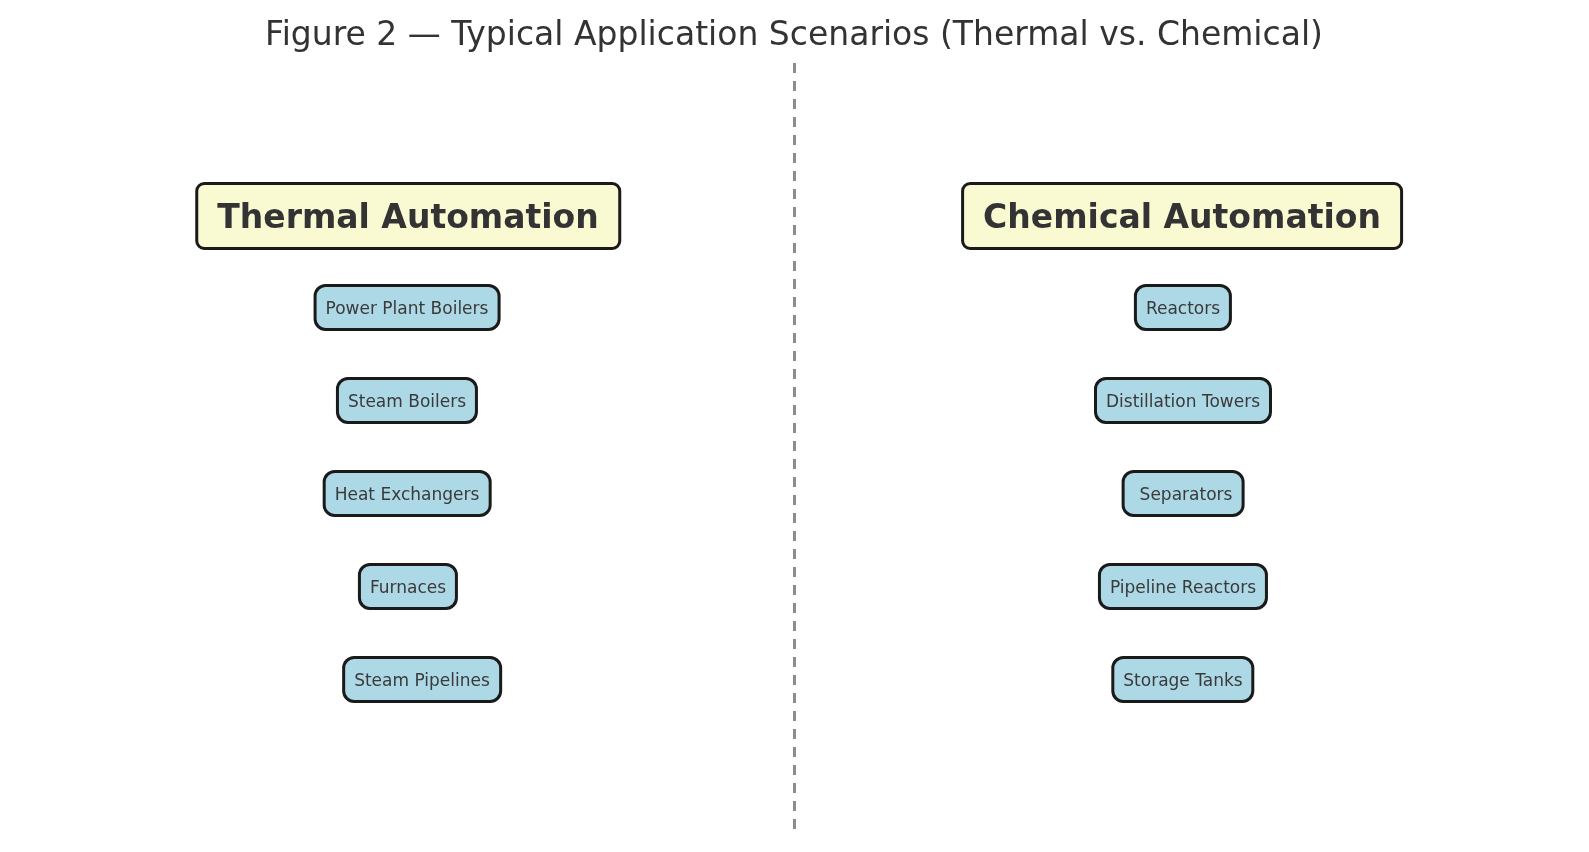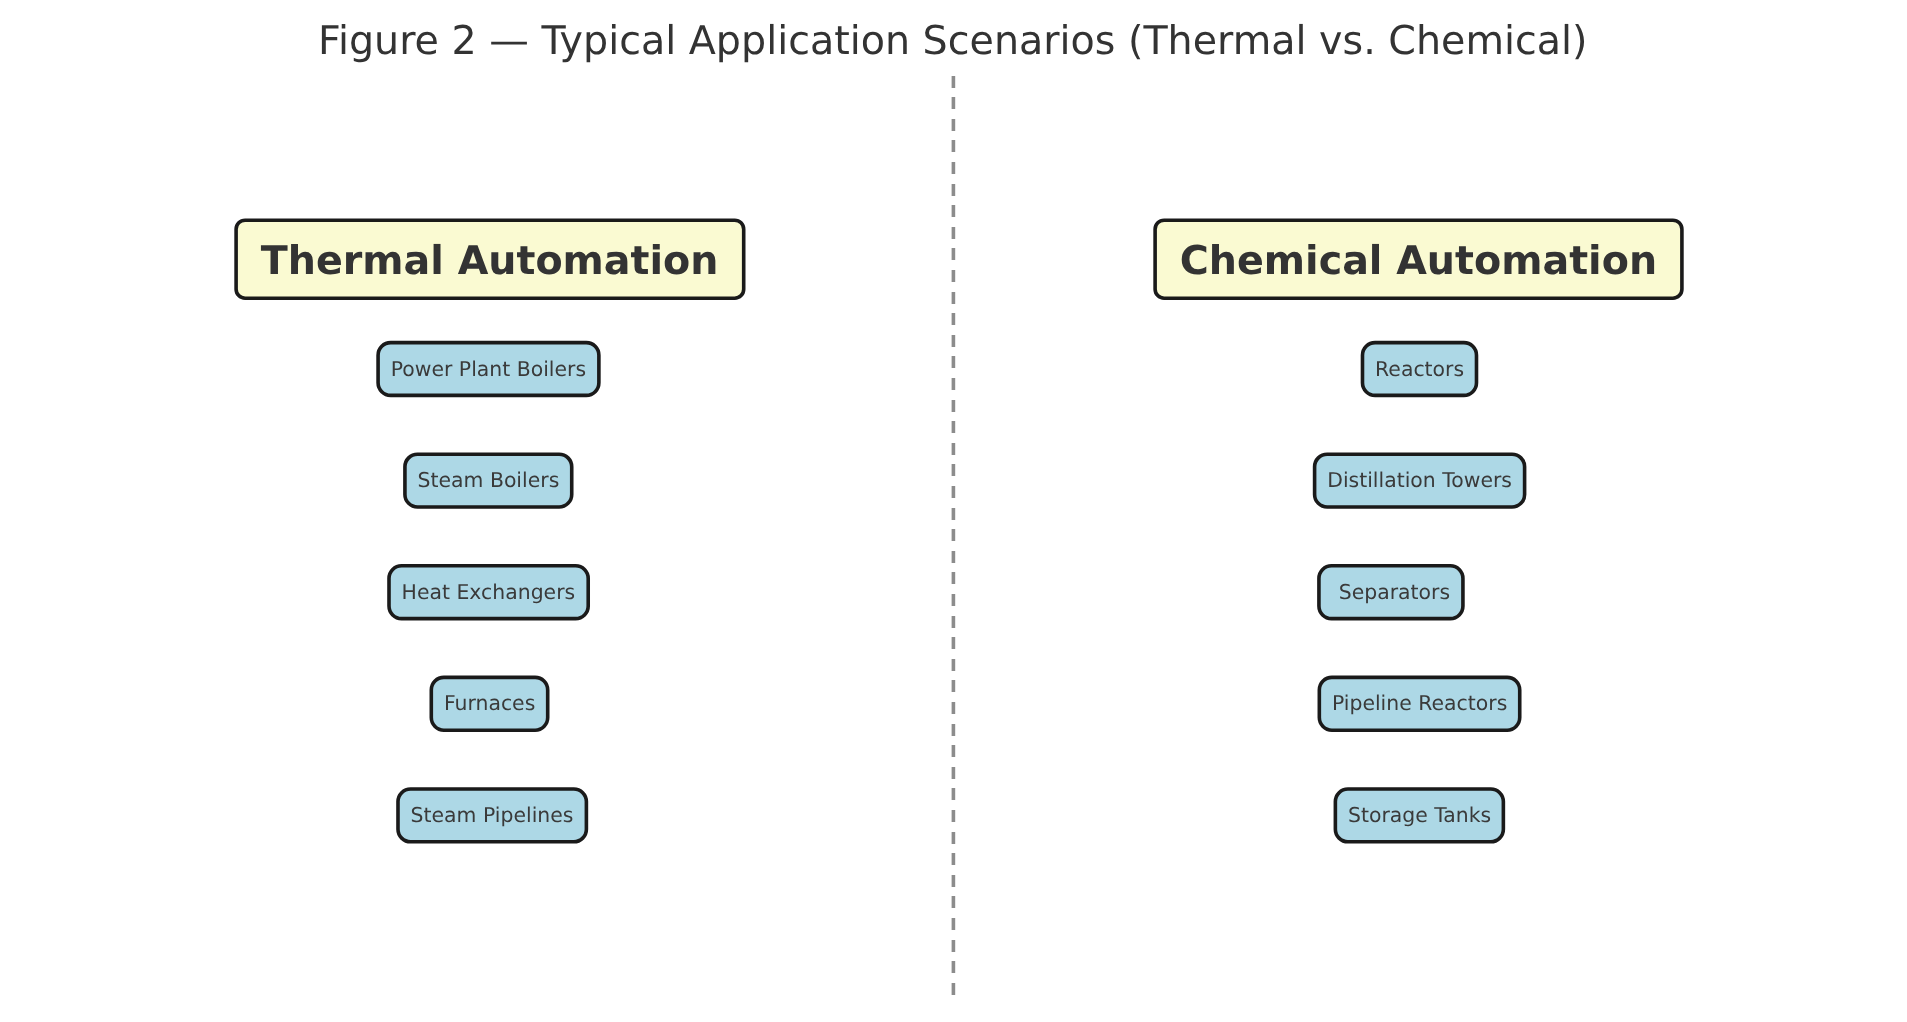--- a/index.html
+++ b/index.html
@@ -98,27 +98,27 @@
   <div class="node header-box" style="left:408px; top:182px;">Thermal Automation</div>
 
   <div class="node item-box" style="left:407px; top:284px;">Power Plant Boilers</div>
 
   <div class="node item-box" style="left:407px; top:377px;">Steam Boilers</div>
 
   <div class="node item-box" style="left:407px; top:470px;">Heat Exchangers</div>
 
   <div class="node item-box" style="left:408px; top:563px;">Furnaces</div>
 
-  <div class="node item-box" style="left:410px; top:656px;">Steam Pipelines</div>
+  <div class="node item-box" style="left:422px; top:656px;">Steam Pipelines</div>
 
   <div class="node header-box" style="left:1182px; top:182px;">Chemical Automation</div>
 
   <div class="node item-box" style="left:1183px; top:284px;">Reactors</div>
 
   <div class="node item-box" style="left:1183px; top:377px;">Distillation Towers</div>
 
-  <div class="node item-box" style="left:1159px; top:470px;padding-left:15px;">Separators</div>
+  <div class="node item-box" style="left:1183px; top:470px;padding-left:15px;">Separators</div>
 
   <div class="node item-box" style="left:1183px; top:563px;">Pipeline Reactors</div>
 
   <div class="node item-box" style="left:1183px; top:656px;">Storage Tanks</div>
 
 </div>
 
 </body></html>

